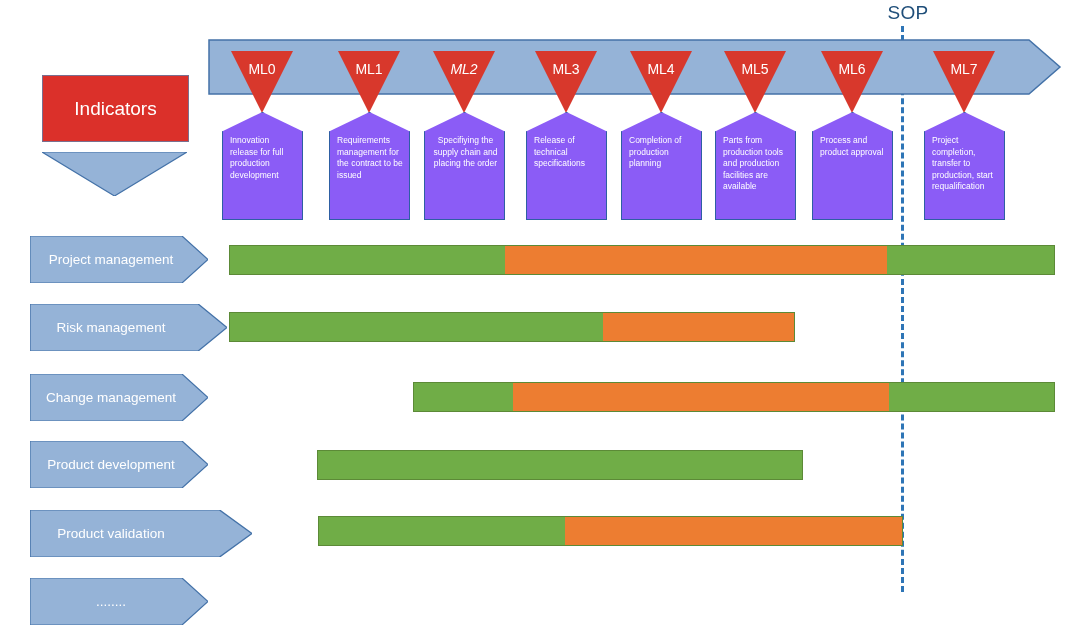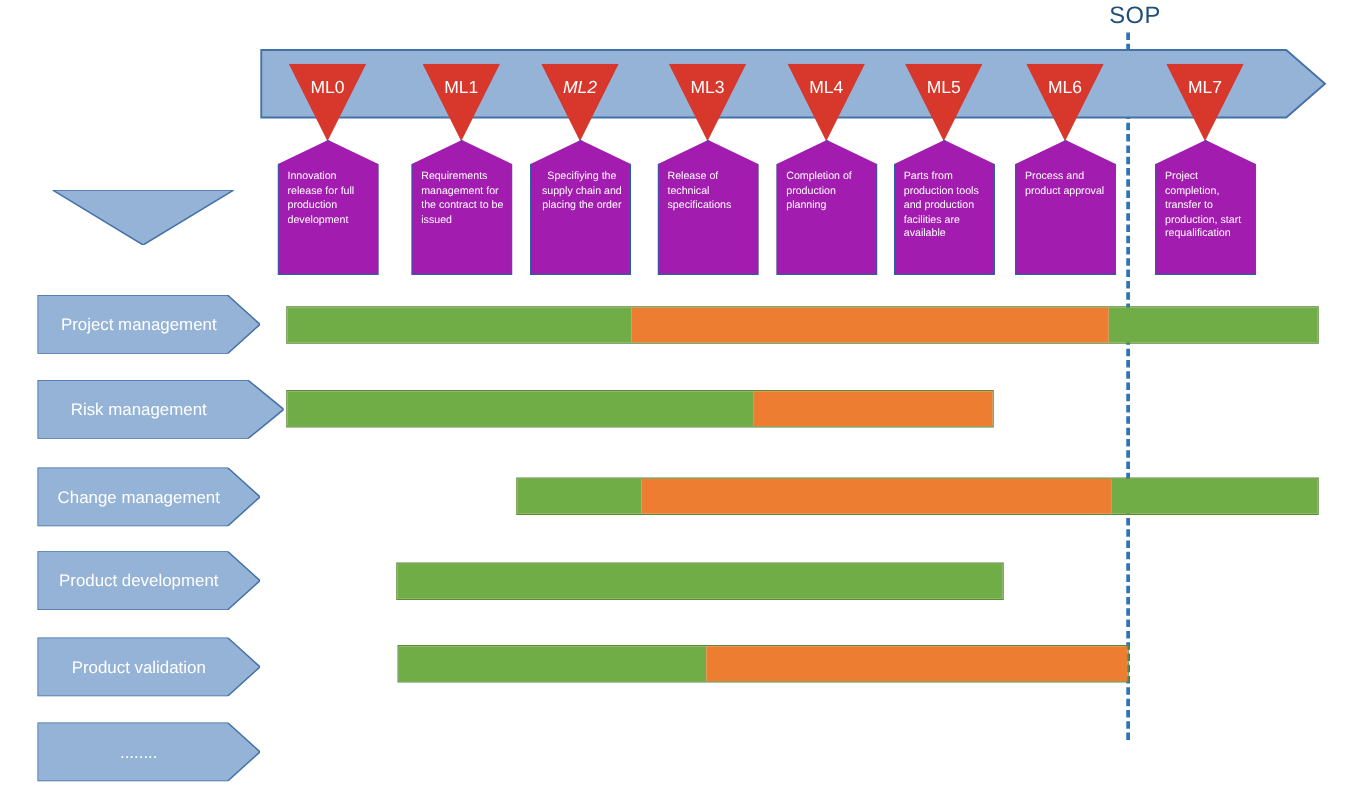--- a/index.html
+++ b/index.html
@@ -32,21 +32,21 @@
   }
   .ml-triangle svg{display:block;width:100%;height:100%;}
   .ml-triangle .ml-label{
     position:absolute;top:10px;left:0;width:100%;text-align:center;
     font-size:14px;color:#ffffff;
   }
 
   
   .ml-box{
     position:absolute;top:112px;width:81px;height:108px;
-    background:#a21caf;
+    background:#8b5cf6;
     border:1px solid #2E5FA3;
     clip-path:polygon(0% 18%, 50% 0%, 100% 18%, 100% 100%, 0% 100%);
     box-sizing:border-box;
   }
   .ml-box .ml-box-text{
     position:absolute;left:7px;right:5px;top:22px;
     font-size:8.5px;line-height:11.5px;color:#ffffff;
   }
 
   
@@ -89,20 +89,23 @@
 
   <div id="sop-label">SOP</div>
   <div id="sop-line"></div>
 
   <div id="milestone-band">
     <svg viewBox="0 0 851 54" preserveAspectRatio="none">
       <polygon points="0,0 820,0 851,27 820,54 0,54" fill="#95B3D7" stroke="#4472A8" stroke-width="1.5"></polygon>
     </svg>
   </div>
 
+  <div id="indicators-box">
+    <span>Indicators</span>
+  </div>
   <div id="indicators-arrow">
     <svg viewBox="0 0 145 44" preserveAspectRatio="none">
       <polygon points="0,0 145,0 72.5,44" fill="#95B3D7" stroke="#4472A8" stroke-width="1.2"></polygon>
     </svg>
   </div>
 
   <div id="milestones-layer">
       <div class="ml-triangle" style="left: 231px; top: 51px;">
         <svg viewBox="0 0 62 62" preserveAspectRatio="none">
           <polygon points="0,0 62,0 31,62" fill="#D8382C"></polygon>
@@ -211,21 +214,21 @@
       </div>
       <div class="row-label" style="top: 441px;">
         <svg viewBox="0 0 178 47" preserveAspectRatio="none">
           <polygon points="0,0 152,0 178,23.5 152,47 0,47" fill="#95B3D7" stroke="#4472A8" stroke-width="1.2"></polygon>
         </svg>
         <div class="rl-text">Product development</div>
       </div>
       <div class="bar" style="top: 450px; left: 317px; width: 486px;">
         <div class="seg green" style="width: 486px;"></div>
       </div>
-      <div class="row-label" style="top: 510px;">
+      <div class="row-label" style="top: 510px; padding-left: 44px;">
         <svg viewBox="0 0 178 47" preserveAspectRatio="none">
           <polygon points="0,0 152,0 178,23.5 152,47 0,47" fill="#95B3D7" stroke="#4472A8" stroke-width="1.2"></polygon>
         </svg>
         <div class="rl-text">Product validation</div>
       </div>
       <div class="bar" style="top: 516px; left: 318px; width: 585px;">
         <div class="seg green" style="width: 247px;"></div>
         <div class="seg orange" style="width: 338px;"></div>
       </div>
       <div class="row-label" style="top: 578px;">

